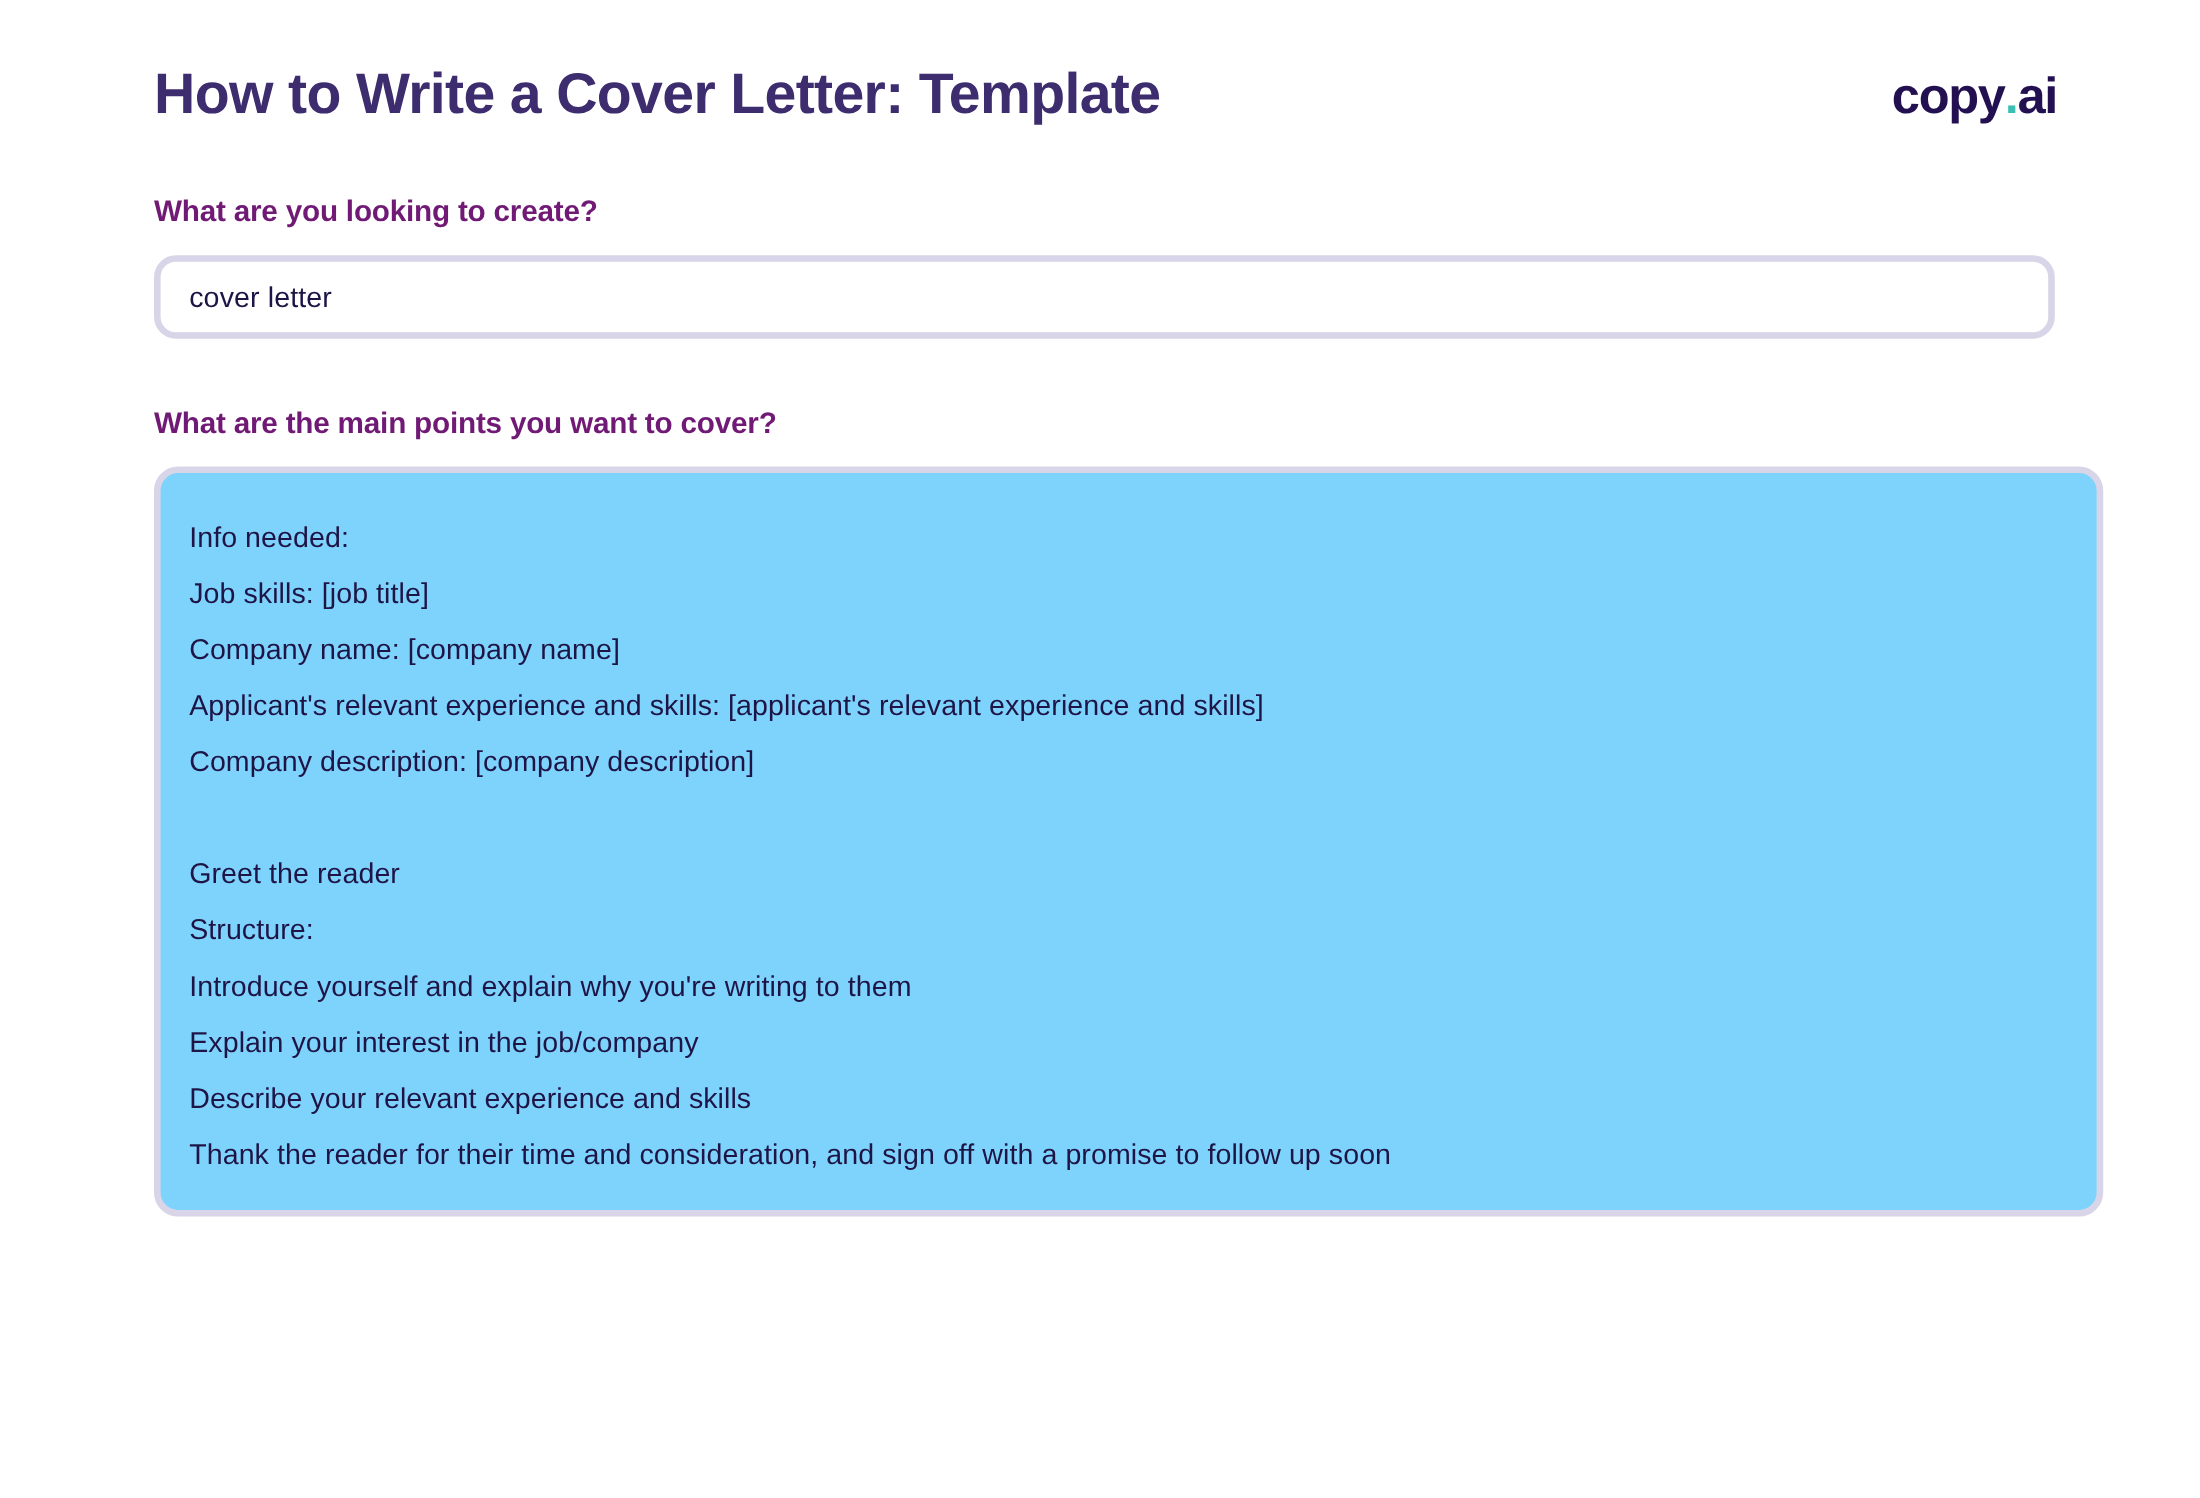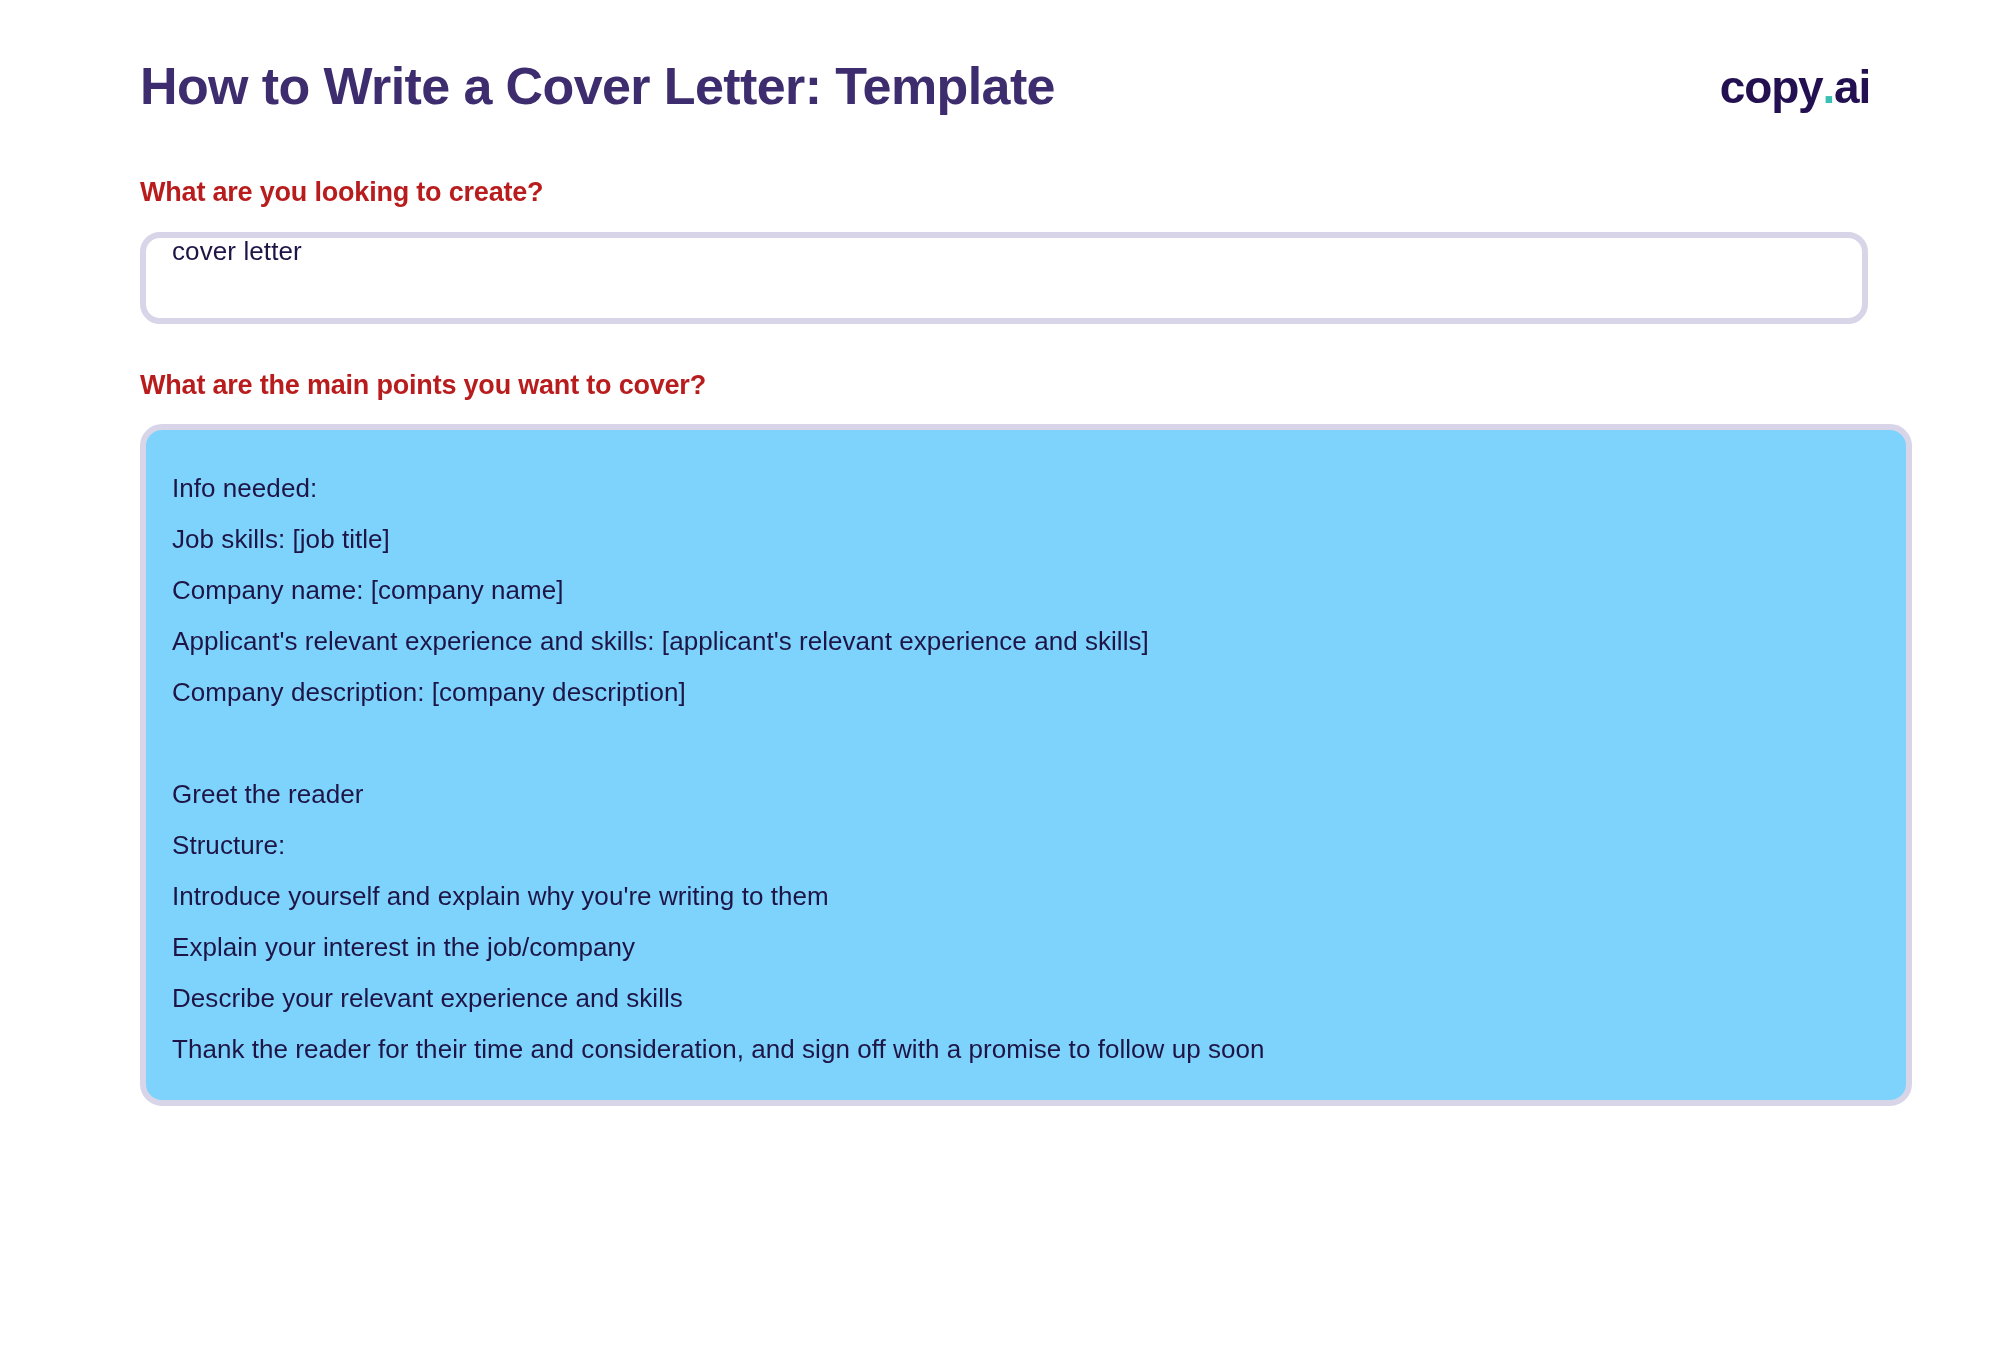--- a/index.html
+++ b/index.html
@@ -60,39 +60,39 @@
     color: #3bbfb5;
     font-weight: 700;
   }
 
   
   .field-label {
     position: absolute;
     left: 140px;
     font-size: 27px;
     font-weight: 700;
-    color: #b91c1c;
+    color: #701a75;
     letter-spacing: -0.2px;
     white-space: nowrap;
   }
   .label-create   { top: 177px; }
   .label-points   { top: 370px; }
 
   
   .text-input {
     position: absolute;
     left: 140px;
     top: 232px;
     width: 1728px;
-    height: 92px;
+    height: 76px;
     border: 6px solid #d8d5e8;
     border-radius: 20px;
     background: #ffffff;
     display: flex;
-    align-items: flex-start;
+    align-items: center;
     padding: 0 26px;
   }
   .text-input-value {
     font-size: 26px;
     color: #1e1546;
     letter-spacing: 0.1px;
     line-height: 1;
   }
 
   .textarea-box {

